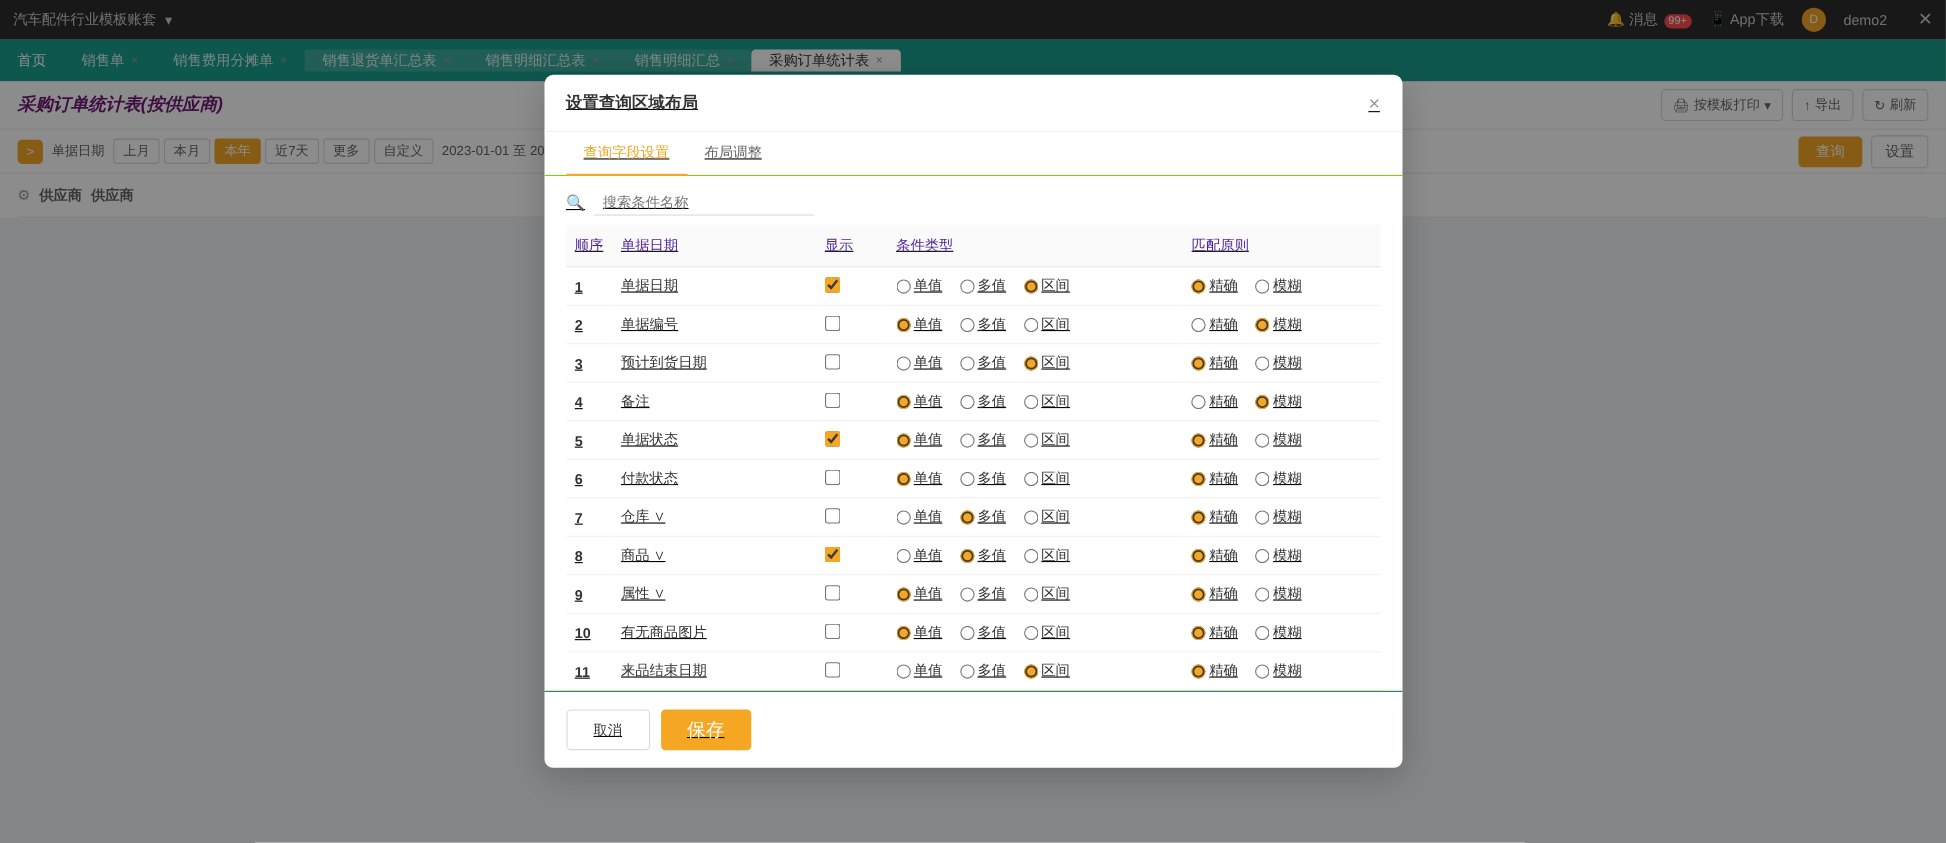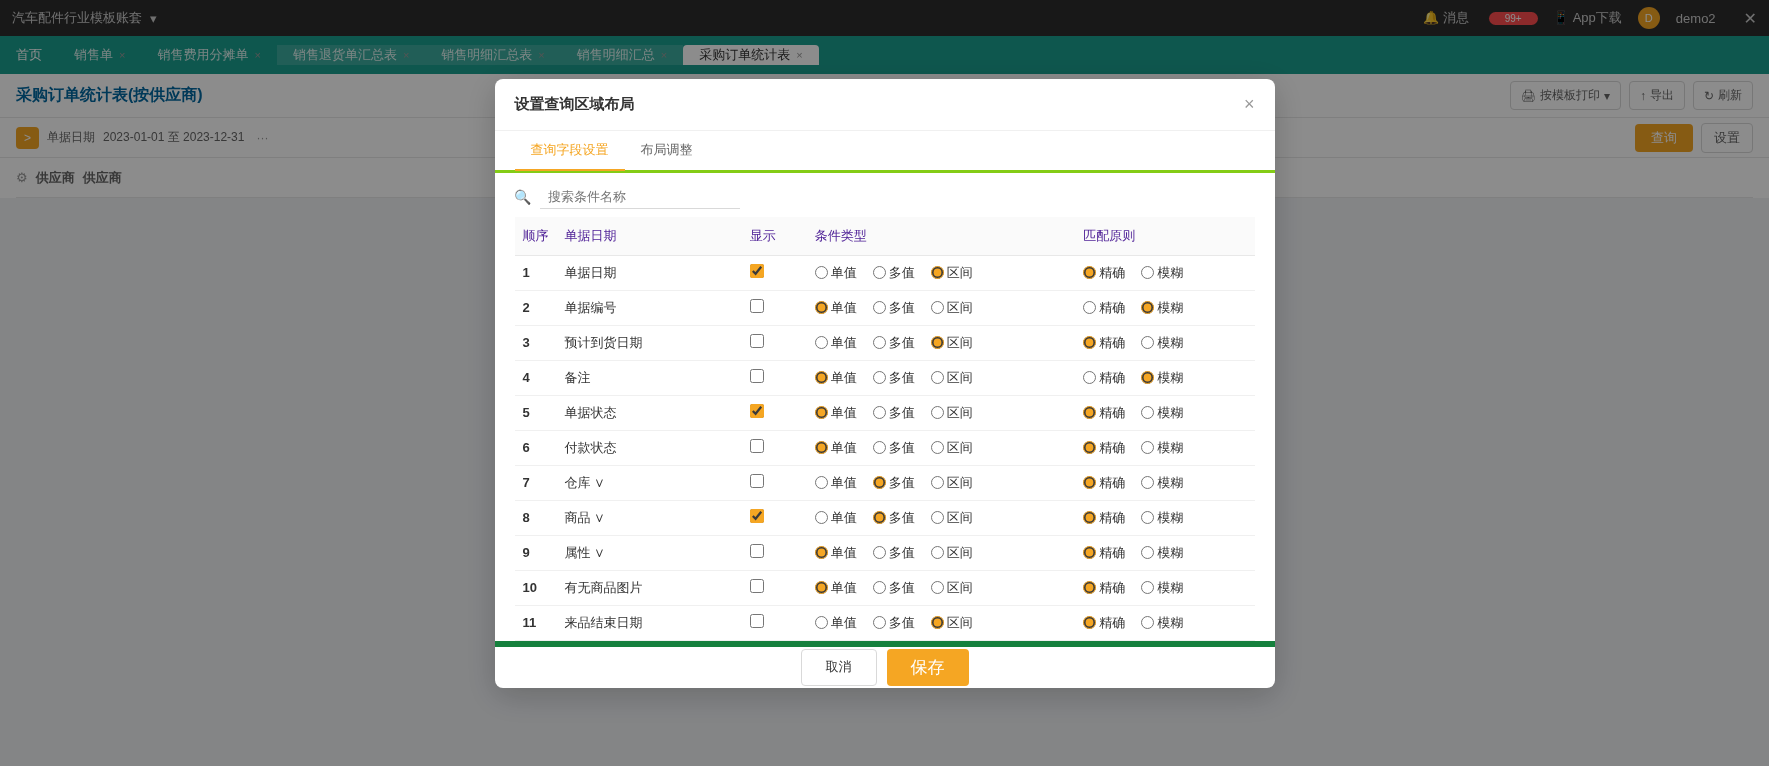--- a/index.html
+++ b/index.html
@@ -12,21 +12,21 @@
       display: flex;
       align-items: center;
       padding: 0 12px;
       color: #ccc;
       justify-content: space-between;
     }
     .top-nav-left { display: flex; align-items: center; gap: 8px; font-size: 13px; }
     .top-nav-right { display: flex; align-items: center; gap: 16px; font-size: 13px; color: #ccc; }
     .top-nav-right .badge {
       background: #ff4d4f; color: white; border-radius: 10px; font-size: 10px;
-      padding: 1px 16px; margin-left: 16px;
+      padding: 1px 4px; margin-left: 2px;
     }
     .close-btn-top { color: #ccc; cursor: pointer; font-size: 16px; margin-left: 12px; }
 
     
     .tab-bar {
       background: #1a9e8e;
       height: 38px;
       display: flex;
       align-items: center;
       padding: 0 0;
@@ -53,21 +53,21 @@
     
     .page-header {
       background: white;
       padding: 8px 16px;
       display: flex;
       align-items: center;
       justify-content: space-between;
       border-bottom: 1px solid #e8e8e8;
       height: 44px;
     }
-    .page-title { font-size: 16px; font-weight: bold; color: #0369a1; }
+    .page-title { font-size: 16px; font-weight: bold; color: #701a75; font-style: italic; }
     .page-actions { display: flex; align-items: center; gap: 8px; }
     .btn-print { border: 1px solid #d9d9d9; background: white; padding: 5px 10px; border-radius: 4px; cursor: pointer; font-size: 12px; color: #666; display: flex; align-items: center; gap: 4px; }
     .btn-export { border: 1px solid #d9d9d9; background: white; padding: 5px 10px; border-radius: 4px; cursor: pointer; font-size: 12px; color: #666; display: flex; align-items: center; gap: 4px; }
     .btn-refresh { border: 1px solid #d9d9d9; background: white; padding: 5px 10px; border-radius: 4px; cursor: pointer; font-size: 12px; color: #666; display: flex; align-items: center; gap: 4px; }
 
     
     .filter-bar {
       background: white;
       padding: 6px 16px;
       display: flex;
@@ -114,36 +114,37 @@
 
     
     .dialog {
       background: white;
       border-radius: 8px;
       width: 780px;
       max-height: 660px;
       box-shadow: 0 8px 32px rgba(0,0,0,0.2);
       display: flex;
       flex-direction: column;
+      text-decoration: underline;
     }
     .dialog-header {
       padding: 16px 20px;
       border-bottom: 1px solid #f0f0f0;
       display: flex;
       align-items: center;
       justify-content: space-between;
     }
     .dialog-title { font-size: 15px; font-weight: bold; color: #333; }
     .dialog-close { cursor: pointer; color: #999; font-size: 18px; line-height: 1; }
 
     
     .dialog-tabs {
       display: flex;
       padding: 0 20px;
-      border-bottom: 3px solid #84cc16;
+      border-bottom: 1px solid #84cc16;
       gap: 0;
     }
     .dialog-tab {
       padding: 10px 16px;
       font-size: 13px;
       cursor: pointer;
       color: #666;
       border-bottom: 2px solid transparent;
       margin-bottom: -1px;
     }
@@ -206,25 +207,25 @@
     
     .radio-group { display: flex; align-items: center; gap: 16px; }
     .radio-item { display: flex; align-items: center; gap: 3px; cursor: pointer; }
     .radio-item input[type=radio] { accent-color: #f5a623; width: 13px; height: 13px; }
 
     
     .cb-item input[type=checkbox] { accent-color: #f5a623; width: 14px; height: 14px; cursor: pointer; }
 
     
     .dialog-footer {
-      padding: 2px 20px;
-      display: flex;
-      justify-content: center;
+      padding: 16px 20px;
+      display: flex;
+      justify-content: flex-start;
       gap: 10px;
-      border-top: 6px solid #15803d;
+      border-top: 1px solid #15803d;
     }
     .btn-cancel {
       border: 1px solid #d9d9d9;
       background: white;
       padding: 7px 24px;
       border-radius: 4px;
       cursor: pointer;
       font-size: 13px;
       color: #333;
     }
@@ -314,20 +315,28 @@
       <span>刷新</span>
     </button>
   </div>
 </div>
 
 <div class="filter-bar">
   <button class="filter-toggle">
     <span>&gt;</span>
   </button>
   <span class="filter-label">单据日期</span>
+  <div class="filter-date-btns">
+    <button class="date-btn">上月</button>
+    <button class="date-btn">本月</button>
+    <button class="date-btn active">本年</button>
+    <button class="date-btn">近7天</button>
+    <button class="date-btn">更多</button>
+    <button class="date-btn">自定义</button>
+  </div>
   <span class="date-range">2023-01-01 至 2023-12-31</span>
   <span class="filter-more">···</span>
   <button class="btn-query">查询</button>
   <button class="btn-set">设置</button>
 </div>
 
 <div class="table-area">
   <div class="table-header-row">
     <span class="settings-icon">⚙</span>
     <span class="col-header">供应商</span>

